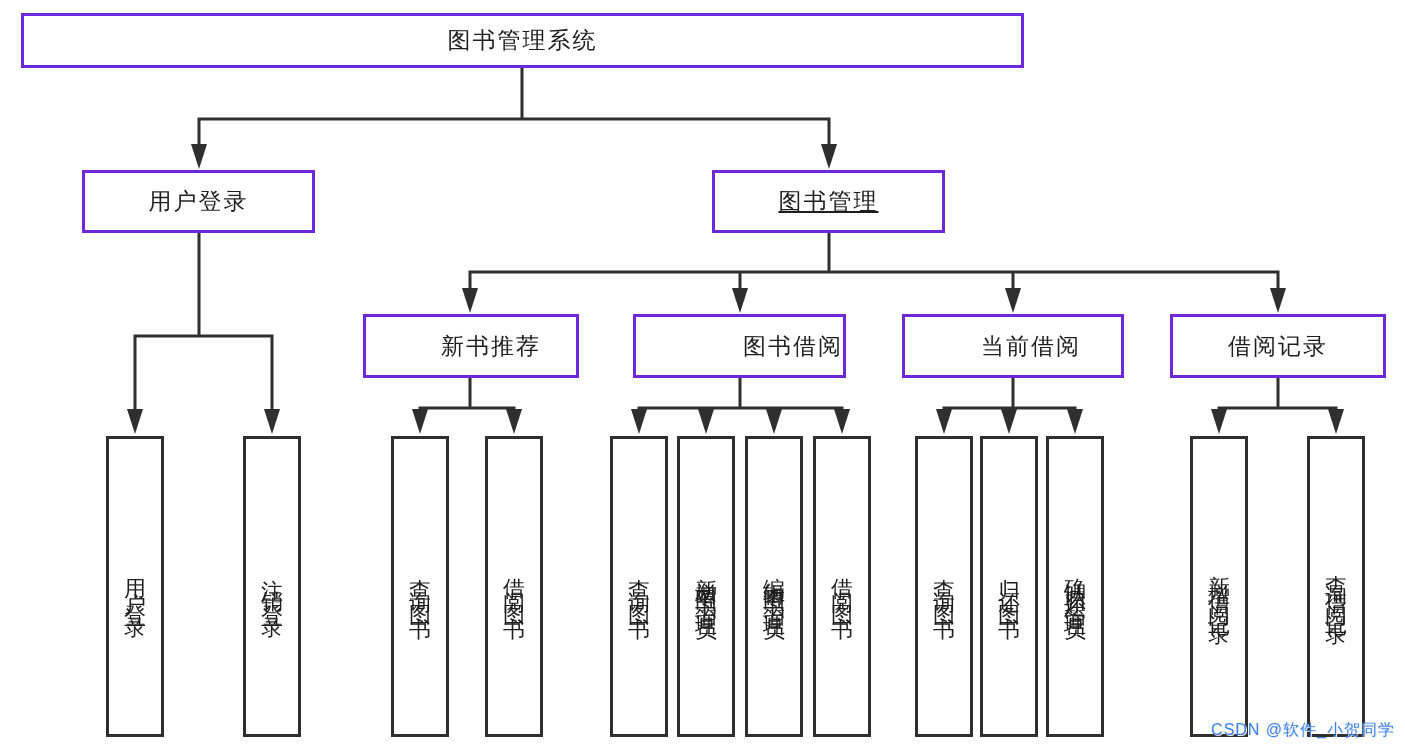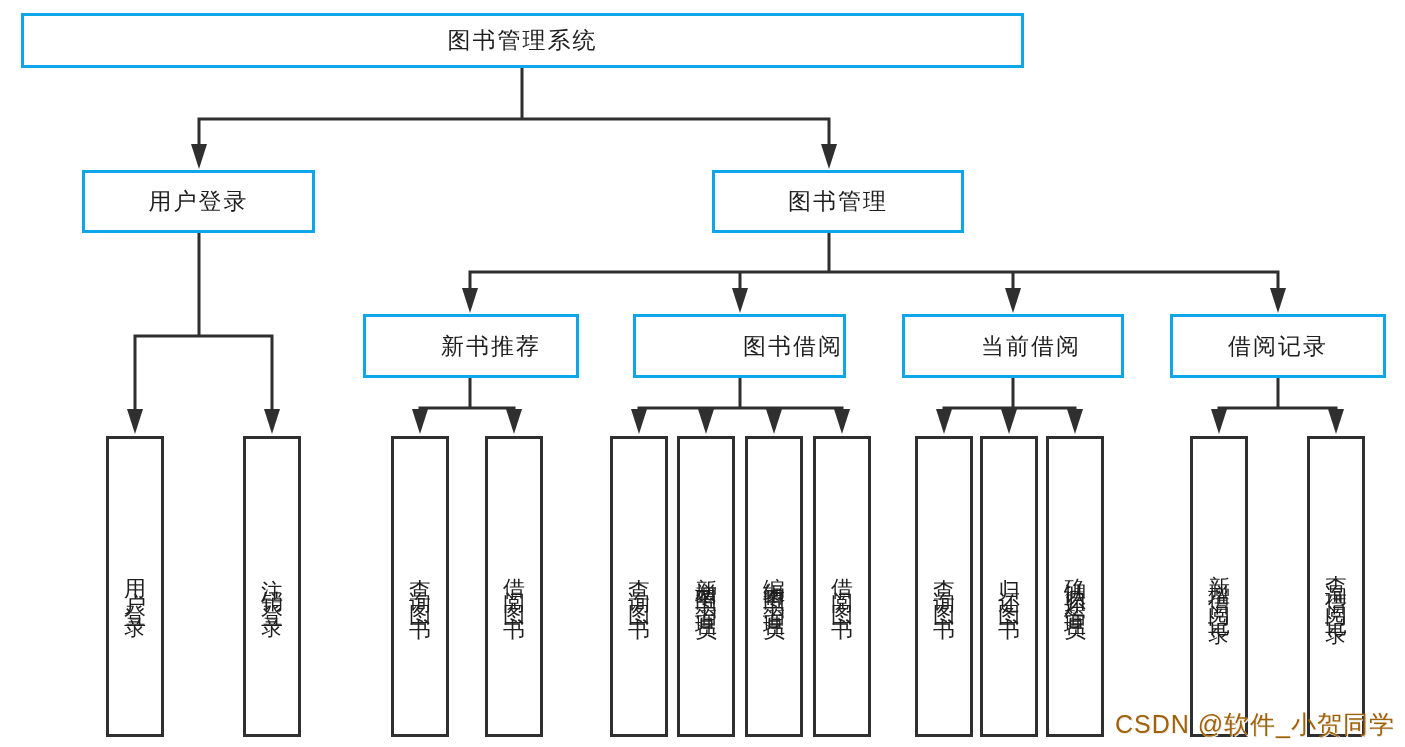--- a/index.html
+++ b/index.html
@@ -4,36 +4,36 @@
 <style>
   * { margin:0; padding:0; box-sizing:border-box; }
   html,body { background:#ffffff; }
   body { font-family:"Liberation Sans", sans-serif; color:#1e1e1e; }
   .canvas {
     position:relative; width:1405px; height:747px;
     background:#ffffff; overflow:hidden;
   }
   svg.wires { position:absolute; left:0; top:0; width:1405px; height:747px; }
   .node {
-    position:absolute; background:#ffffff; border:3px solid #0ea5e9;
+    position:absolute; background:#ffffff; border:3px solid #6d28d9;
     display:flex; align-items:center; justify-content:center;
     font-size:23px; letter-spacing:2px; white-space:nowrap;
   }
   .leaf {
     position:absolute; top:436px; width:58px; height:301px;
     background:#ffffff; border:3px solid #2f2f2f;
     display:flex; align-items:center; justify-content:center;
   }
   .vtext {
     writing-mode:vertical-rl; text-orientation:mixed;
     font-size:22px; line-height:1; white-space:nowrap;
   }
   .watermark {
     position:absolute; right:10px; bottom:6px;
-    font-size:25px; color:#a16207; letter-spacing:1px; z-index:5;
+    font-size:16px; color:#3b82f6; letter-spacing:1px; z-index:5;
     text-shadow:1px 1px 0 #e9e9e9;
     margin-top:11px;
   }
 </style>
 </head>
 <body>
 
 <div class="canvas">
 
   <svg class="wires" viewBox="0 0 1405 747" aria-hidden="true">
@@ -68,21 +68,21 @@
       </g>
   </svg>
 
   <div class="node" style="left:21px; top:13px; width:1003px; height:55px;">
     <span>图书管理系统</span>
   </div>
 
   <div class="node" style="left:82px; top:170px; width:233px; height:63px;">
     <span>用户登录</span>
   </div>
-  <div class="node" style="left:712px; top:170px; width:252px; height:63px;">
+  <div class="node" style="left:712px; top:170px; width:233px; height:63px;text-decoration:underline;">
     <span>图书管理</span>
   </div>
 
   <div class="node" style="left:363px; top:314px; width:216px; height:64px;padding-left:40px;">
     <span>新书推荐</span>
   </div>
   <div class="node" style="left:633px; top:314px; width:213px; height:64px;justify-content:flex-end;">
     <span>图书借阅</span>
   </div>
   <div class="node" style="left:902px; top:314px; width:222px; height:64px;padding-left:36px;">

